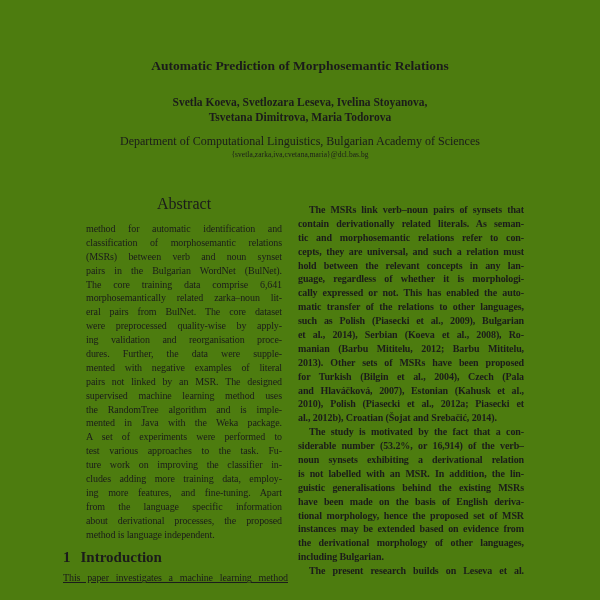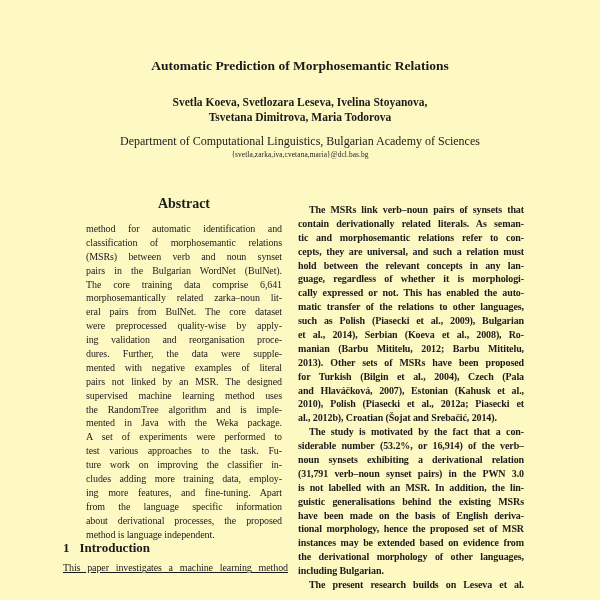--- a/index.html
+++ b/index.html
@@ -1,39 +1,39 @@
 <!DOCTYPE html>
 <html><head>
 <meta charset="utf-8">
 <style>
   html, body { margin:0; padding:0; background:#ffffff; }
   .page {
-    position:relative; width:600px; height:600px; background:#fef9c3; overflow:hidden;
+    position:relative; width:600px; height:600px; background:#4d7c0f; overflow:hidden;
     font-family:"Liberation Serif","DejaVu Serif",serif; color:#1b1b1b;
   }
   .center { position:absolute; left:0; width:600px; text-align:center; }
   .title       { top:58px;  font-size:13.5px; font-weight:bold; line-height:16px; margin:0; }
   .authors     { top:95px;  font-size:11.5px; font-weight:bold; line-height:14.5px; }
   .affiliation { top:134px; font-size:12px; line-height:14px; }
   .email       { top:150px; font-size:7.4px;  line-height:9px; letter-spacing:0.1px; }
 
   .col { position:absolute; font-size:10px; letter-spacing:-0.1px; }
   .col-left  { left:63px;  top:197px;   width:225px; }
   .col-right { left:298px; top:203px; width:226px;font-weight:bold; }
 
   .abstract-block { margin-left:23px; width:196px; }
-  .abs-heading { text-align:center; font-weight:bold; font-size:14px; line-height:13px;
+  .abs-heading { text-align:center; font-weight:normal; font-size:16px; line-height:13px;
                  margin:0 0 12px 0; letter-spacing:0; }
 
   .tline { text-align:justify; text-align-last:justify; line-height:13.9px; height:13.9px;
            overflow:hidden; }
   .tline.last   { text-align-last:left; }
   .tline.indent { text-indent:11px; }
 
-  .sec-heading { font-size:13px; font-weight:bold; line-height:13px;
+  .sec-heading { margin-top:10px; font-size:15px; font-weight:bold; line-height:13px;
                  letter-spacing:0; }
   .sec-num { display:inline-block; margin-right:10px; }
   .para { margin:0; }
   .intro-para { margin-top:7px;text-decoration:underline; }
 </style>
 </head>
 <body>
 
 <div class="page">
 
@@ -100,21 +100,20 @@
         <div class="tline">2013). Other sets of MSRs have been proposed</div>
         <div class="tline">for Turkish (Bilgin et al., 2004), Czech (Pala</div>
         <div class="tline">and Hlaváčková, 2007), Estonian (Kahusk et al.,</div>
         <div class="tline">2010), Polish (Piasecki et al., 2012a; Piasecki et</div>
         <div class="tline last">al., 2012b), Croatian (Šojat and Srebačić, 2014).</div>
       </div>
     <div class="para">
         <div class="tline indent">The study is motivated by the fact that a con-</div>
         <div class="tline">siderable number (53.2%, or 16,914) of the verb–</div>
         <div class="tline">noun synsets exhibiting a derivational relation</div>
-        <div class="tline">(31,791 verb–noun synset pairs) in the PWN 3.0</div>
         <div class="tline">is not labelled with an MSR. In addition, the lin-</div>
         <div class="tline">guistic generalisations behind the existing MSRs</div>
         <div class="tline">have been made on the basis of English deriva-</div>
         <div class="tline">tional morphology, hence the proposed set of MSR</div>
         <div class="tline">instances may be extended based on evidence from</div>
         <div class="tline">the derivational morphology of other languages,</div>
         <div class="tline last">including Bulgarian.</div>
       </div>
     <div class="para">
         <div class="tline indent">The present research builds on Leseva et al.</div>

